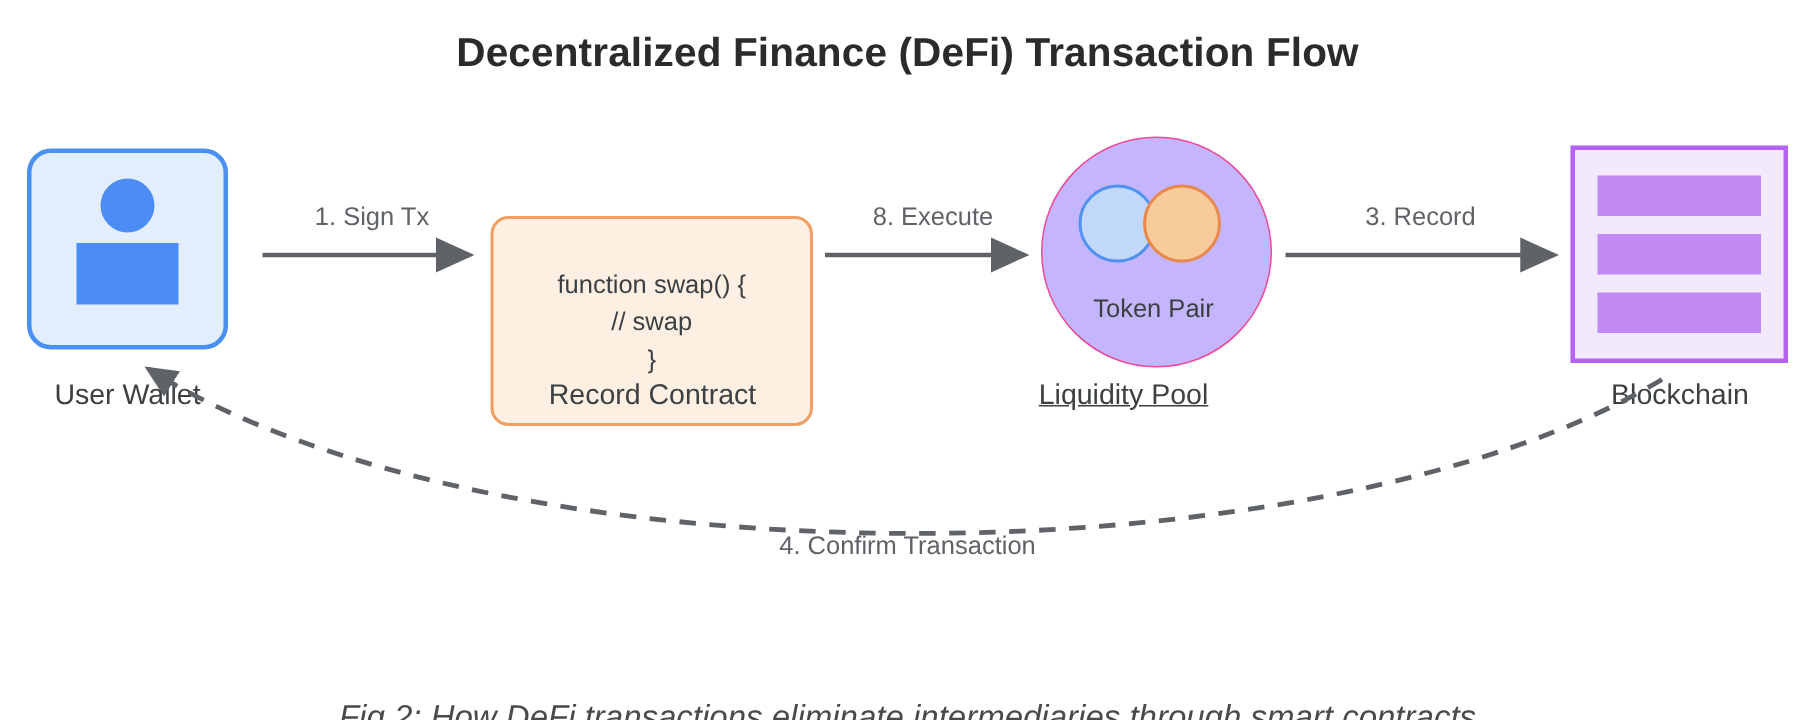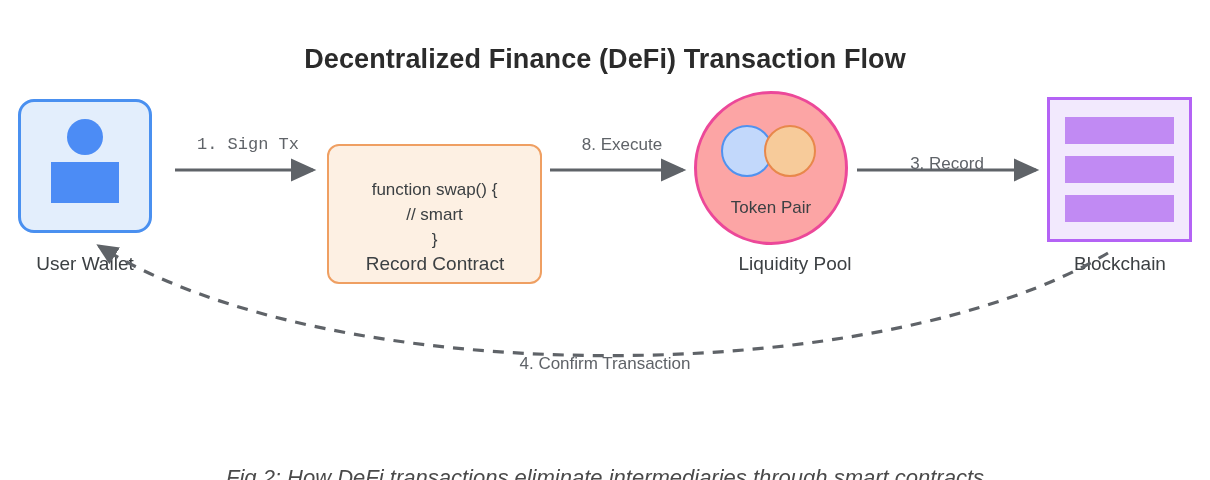--- a/index.html
+++ b/index.html
@@ -23,21 +23,20 @@
   .title {
     position: absolute;
     left: 0;
     top: 20px;
     width: 1210px;
     text-align: center;
     font-size: 27px;
     font-weight: bold;
     color: #2b2b2b;
     letter-spacing: 0.1px;
-    margin-top: 24px;
   }
 
   
   .node-label {
     position: absolute;
     text-align: center;
     font-size: 19px;
     color: #3c4043;
     white-space: nowrap;
   }
@@ -101,22 +100,22 @@
   .contract-label { left: 325px; top: 253px; width: 220px; }
 
   
   .pool-circle {
     position: absolute;
     left: 694px;
     top: 91px;
     width: 154px;
     height: 154px;
     border-radius: 50%;
-    background: #fca5a5;
-    border: 3px solid #ec4899;
+    background: #c4b5fd;
+    border: 1px solid #ec4899;
     box-sizing: border-box;
   }
   .token {
     position: absolute;
     width: 52px;
     height: 52px;
     border-radius: 50%;
     box-sizing: border-box;
   }
   .token-a {
@@ -134,21 +133,21 @@
   .token-pair-label {
     position: absolute;
     left: 0;
     top: 104px;
     width: 148px;
     text-align: center;
     font-size: 17px;
     color: #3c4043;
     white-space: nowrap;
   }
-  .pool-label { left: 710px; top: 253px; width: 170px; }
+  .pool-label { left: 664px; top: 253px; width: 170px; text-decoration: underline; }
 
   
   .chain-box {
     position: absolute;
     left: 1047px;
     top: 97px;
     width: 145px;
     height: 145px;
     background: #f2e9fd;
     border: 3px solid #b463f5;
@@ -175,23 +174,23 @@
     height: 480px;
     pointer-events: none;
   }
   .arrow-label {
     position: absolute;
     text-align: center;
     font-size: 17px;
     color: #5f6368;
     white-space: nowrap;
   }
-  .lbl-1 { left: 172px; top: 135px; width: 152px; font-family: Liberation Mono, monospace; }
+  .lbl-1 { left: 172px; top: 135px; width: 152px; }
   .lbl-2 { left: 546px; top: 135px; width: 152px; }
-  .lbl-3 { left: 852px; top: 135px; width: 190px; margin-top: 19px; }
+  .lbl-3 { left: 852px; top: 135px; width: 190px; }
   .lbl-4 { left: 405px; top: 354px; width: 400px; }
 
   
   .caption {
     position: absolute;
     left: 0;
     top: 425px;
     width: 1210px;
     text-align: center;
     font-style: italic;
@@ -208,21 +207,21 @@
   <div class="title">Decentralized Finance (DeFi) Transaction Flow</div>
 
   <div class="wallet-box">
     <div class="wallet-head"></div>
     <div class="wallet-body"></div>
   </div>
   <div class="node-label wallet-label">User Wallet</div>
 
   <div class="contract-box">
     <div class="code-line">function swap() {</div>
-    <div class="code-line">// smart</div>
+    <div class="code-line">// swap</div>
     <div class="code-line">}</div>
   </div>
   <div class="node-label contract-label">Record Contract</div>
 
   <div class="pool-circle">
     <div class="token token-a"></div>
     <div class="token token-b"></div>
     <div class="token-pair-label">Token Pair</div>
   </div>
   <div class="node-label pool-label">Liquidity Pool</div>

